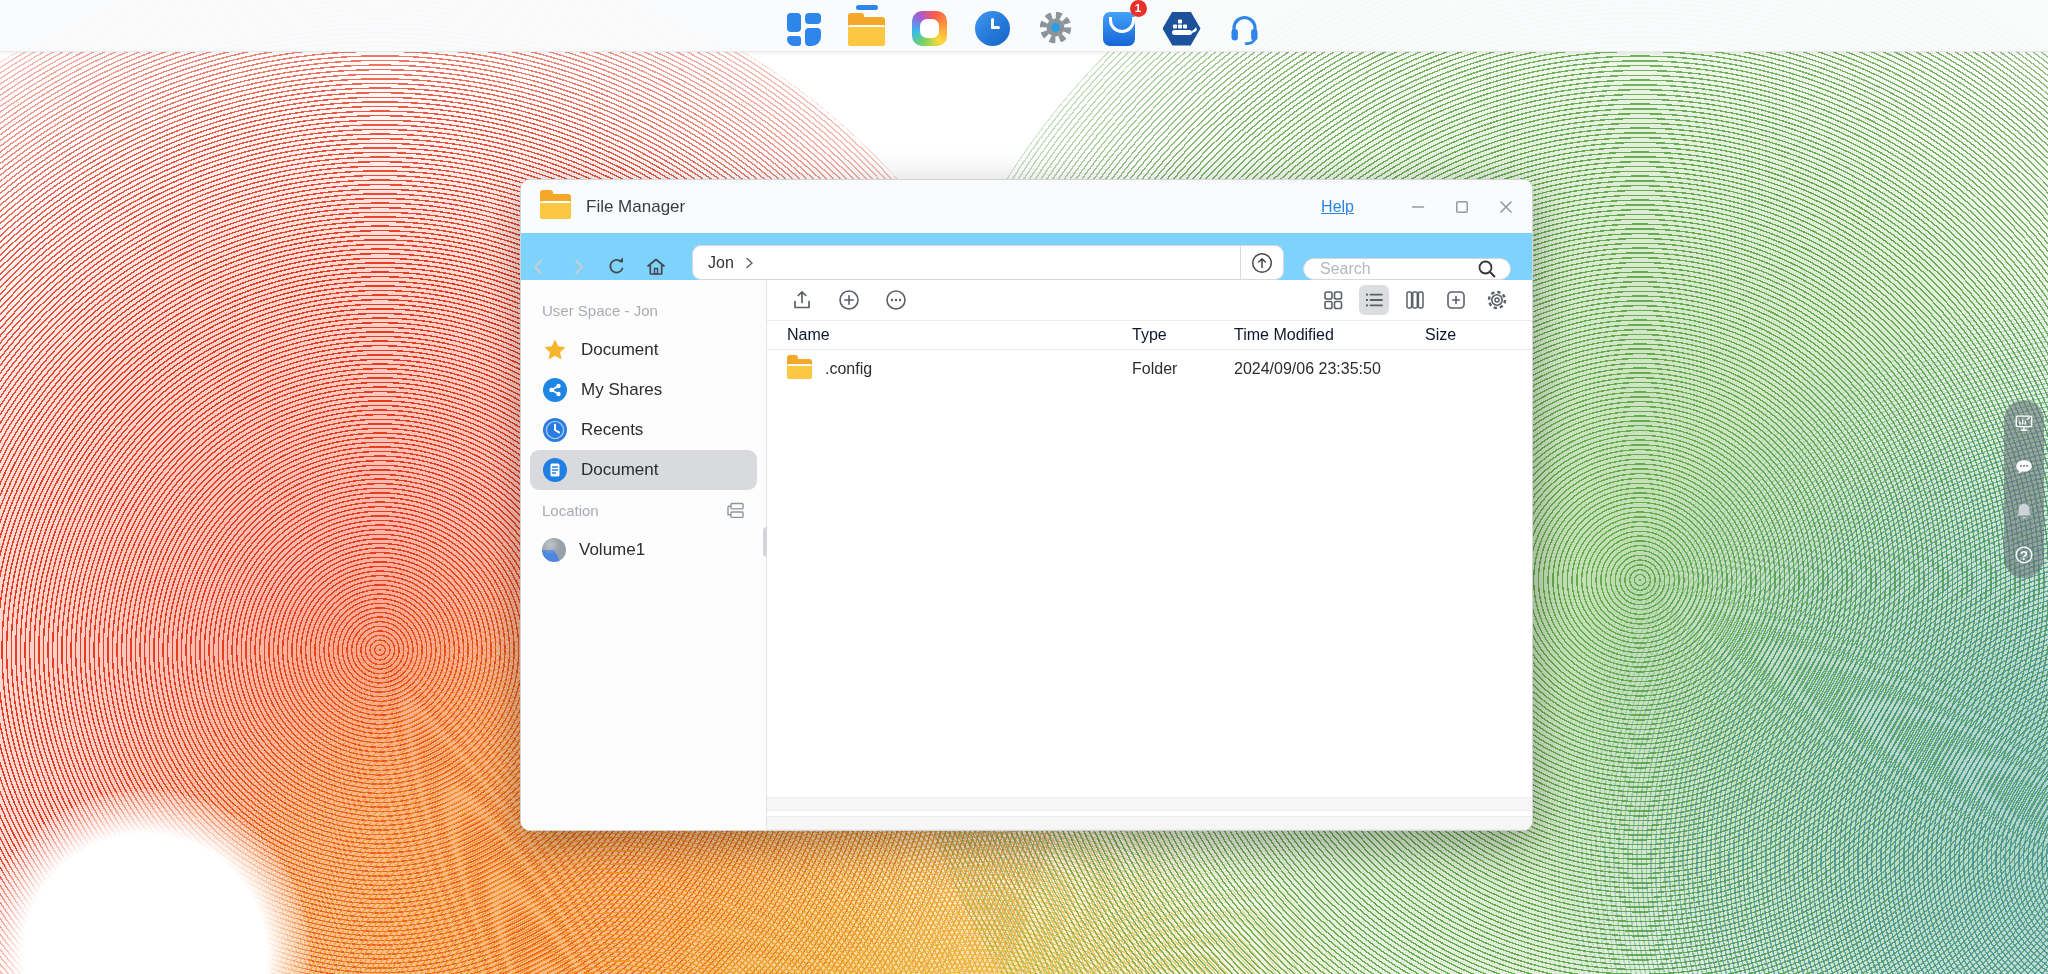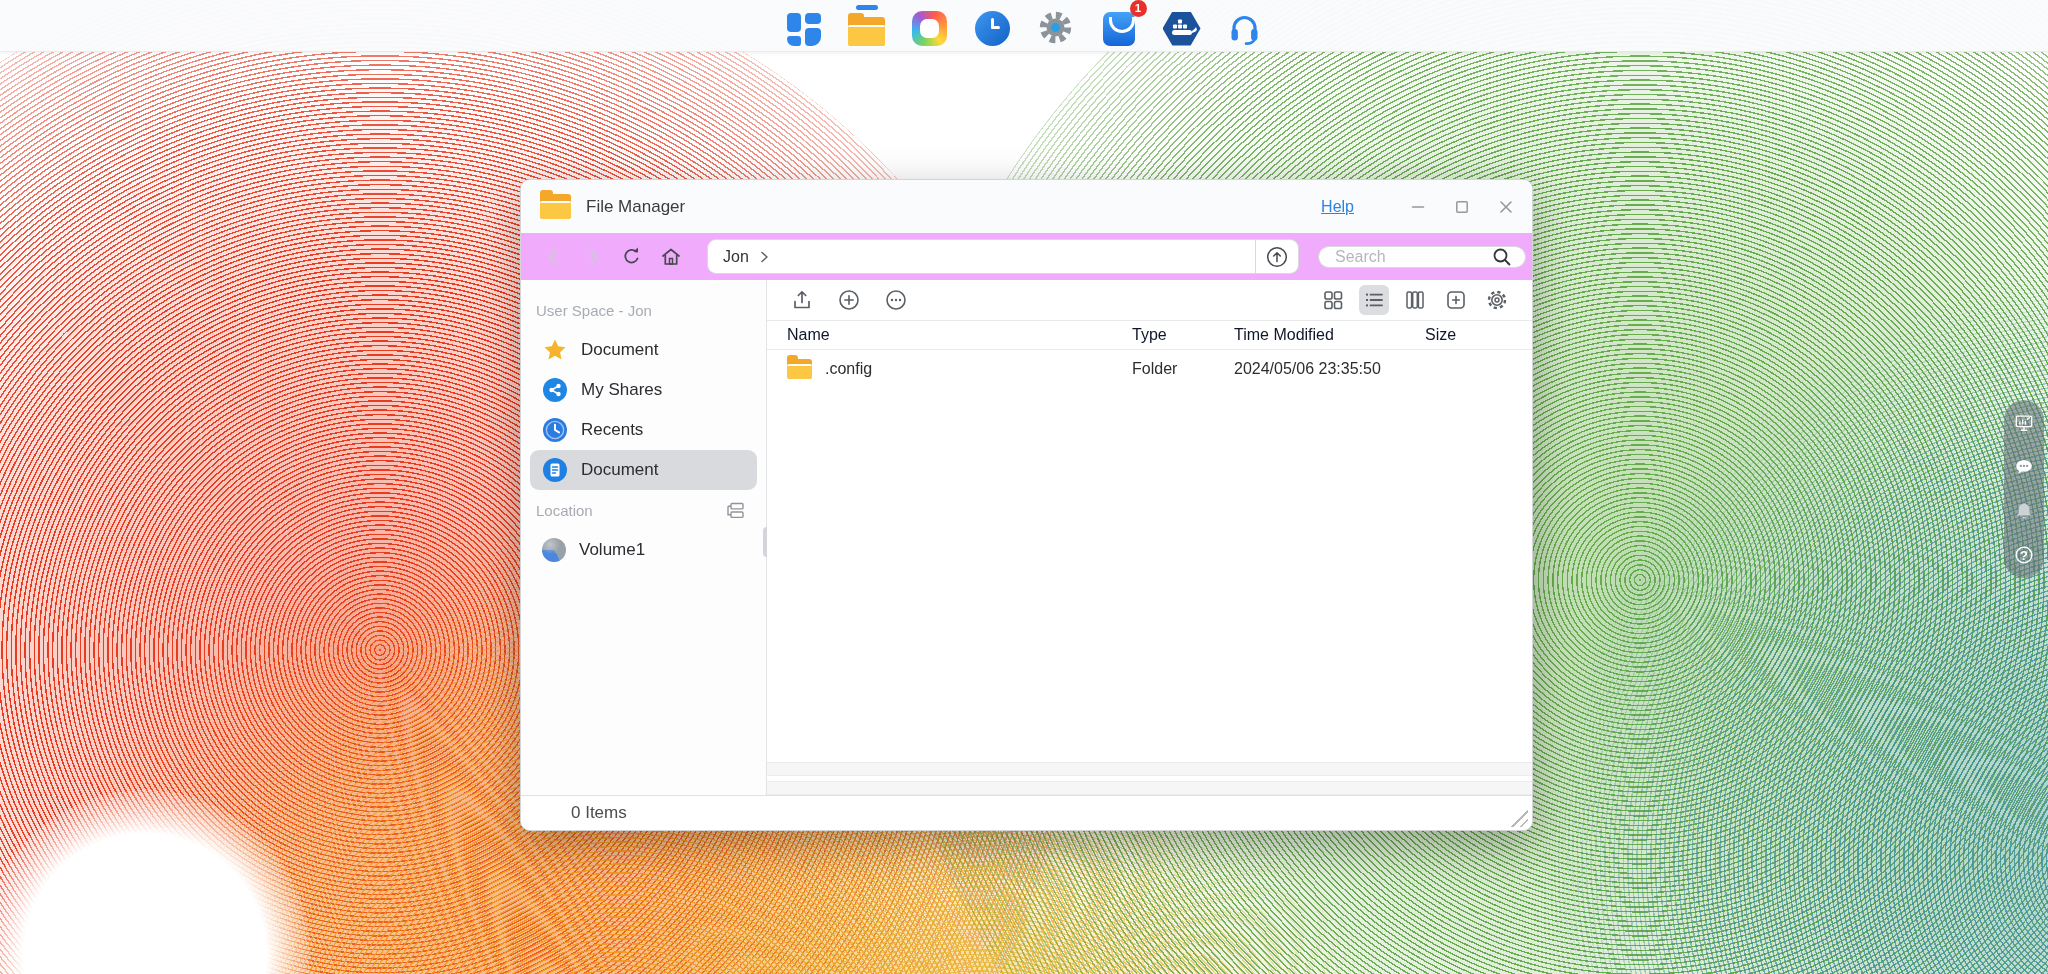--- a/index.html
+++ b/index.html
@@ -91,38 +91,38 @@
   
   .window { position:absolute; left:520px; top:179px; width:1013px; height:652px;
     background:#fff; border:1px solid #d2d4d7; border-radius:10px;
     box-shadow:0 14px 44px rgba(0,0,0,.3); overflow:hidden; z-index:4; display:flex; flex-direction:column; }
   .titlebar { height:53px; background:#fafbfc; display:flex; align-items:center; padding:0 16px 0 19px; flex:0 0 auto; }
   .title-text { margin-left:15px; font-size:17px; color:#3a3d40; }
   .title-spacer { flex:1; }
   .help-link { font-size:16px; color:#2e82e0; text-decoration:underline; cursor:pointer; margin-right:30px;margin-left:40px; }
   .winbtn { width:20px; height:20px; margin-left:24px; display:flex; align-items:center; justify-content:center; cursor:pointer; }
 
-  .navbar { height:47px; background:#f0abfc; display:flex; align-items:center; padding-left:20px; flex:0 0 auto; }
+  .navbar { height:47px; background:#7dd3fc; display:flex; align-items:flex-end; padding-left:5px; flex:0 0 auto; }
   .navbtn { width:26px; height:26px; margin-right:13px; display:flex; align-items:center; justify-content:center; cursor:pointer; }
   .crumb-box { margin-left:10px; width:592px; height:35px; border:1px solid #d7d9dc; border-radius:9px; background:#fff;
     display:flex; align-items:center; overflow:hidden; }
   .crumb-main { flex:1; display:flex; align-items:center; padding-left:15px; height:100%; cursor:text; }
   .crumb-text { font-size:16px; color:#333; }
   .crumb-chev { margin-left:8px; display:flex; }
   .crumb-up { width:43px; height:100%; border-left:1px solid #d7d9dc; display:flex; align-items:center; justify-content:center; cursor:pointer; }
   .searchbox { margin-left:19px; width:208px; height:22px; border:1px solid #d7d9dc; border-radius:18px; background:#fff;
     display:flex; align-items:center; padding:0 12px 0 16px; }
   .searchbox input { flex:1; border:none; outline:none; font-size:16px; color:#333; background:transparent; min-width:0;
     font-family:"Liberation Sans", sans-serif; }
   .searchbox input::placeholder { color:#b3b8bd; }
 
   .main { flex:1; display:flex; min-height:0; position:relative; }
   .sidebar { width:245px; flex:0 0 auto; background:#fdfdfe; padding:10px 9px 0 9px; position:relative; }
   .side-divider { width:1px; background:#e2e4e7; flex:0 0 auto; }
-  .sb-header { display:flex; align-items:center; font-size:15px; color:#a7acb2; margin:8px 4px 8px 6px; height:24px; }
+  .sb-header { display:flex; align-items:center; font-size:15px; color:#a7acb2; margin:8px 4px 8px 12px; height:24px; }
   .sb-header .sb-h-label { flex:1; }
   .sb-item { height:40px; display:flex; align-items:center; gap:13px; padding-left:12px; border-radius:9px; cursor:pointer; }
   .sb-item.selected { background:#d8dadd; }
   .sb-label { font-size:17px; color:#2b2d30; }
   .sb-loc-btn { width:24px; height:24px; display:flex; align-items:center; justify-content:center; cursor:pointer; margin-right:6px; }
   .vol-icon { width:24px; height:24px; border-radius:50%;
     background: radial-gradient(circle at 34% 28%, rgba(255,255,255,.4), rgba(255,255,255,0) 42%),
                 conic-gradient(from 150deg, #4d86da 0 118deg, #98a1a9 118deg 360deg); }
   .sb-thumb { position:absolute; right:-5px; top:247px; width:8px; height:30px; background:#d3d5d8; border-radius:4px; cursor:pointer; }
 
@@ -442,37 +442,33 @@
           <span class="th">Size</span>
         </div>
 
         <div class="tbody">
           <div class="trow grid-cols">
             <span class="td td-name">
               <span class="folder folder-row"></span>
               <span>.config</span>
             </span>
             <span class="td">Folder</span>
-            <span class="td">2024/05/06 23:35:50</span>
+            <span class="td">2024/09/06 23:35:50</span>
             <span class="td"></span>
           </div>
         </div>
 
         <div class="hscroll">
           <div class="hs-strip"></div>
           <div class="hs-gap"></div>
           <div class="hs-strip"></div>
         </div>
       </div>
     </div>
 
-    <div class="statusbar">
-      <span class="status-text">0 Items</span>
-      <span class="resize-handle"></span>
-    </div>
   </div>
 
   <div class="side-panel">
     <span class="sp-btn">
       <svg class="ic20" viewBox="0 0 22 22">
         <rect x="2.5" y="3.5" width="17" height="11.5" rx="1.8" fill="none" stroke="#fff" stroke-width="1.5"></rect>
         <path d="M6.5 12.2 V9.8 M9.5 12.2 V7.6 M12.5 12.2 V9 M14.5 7 l2.5 -1.8" stroke="#fff" stroke-width="1.4" stroke-linecap="round"></path>
         <path d="M8 19 H14 M11 15 V19" stroke="#fff" stroke-width="1.5" stroke-linecap="round"></path>
       </svg>
     </span>

